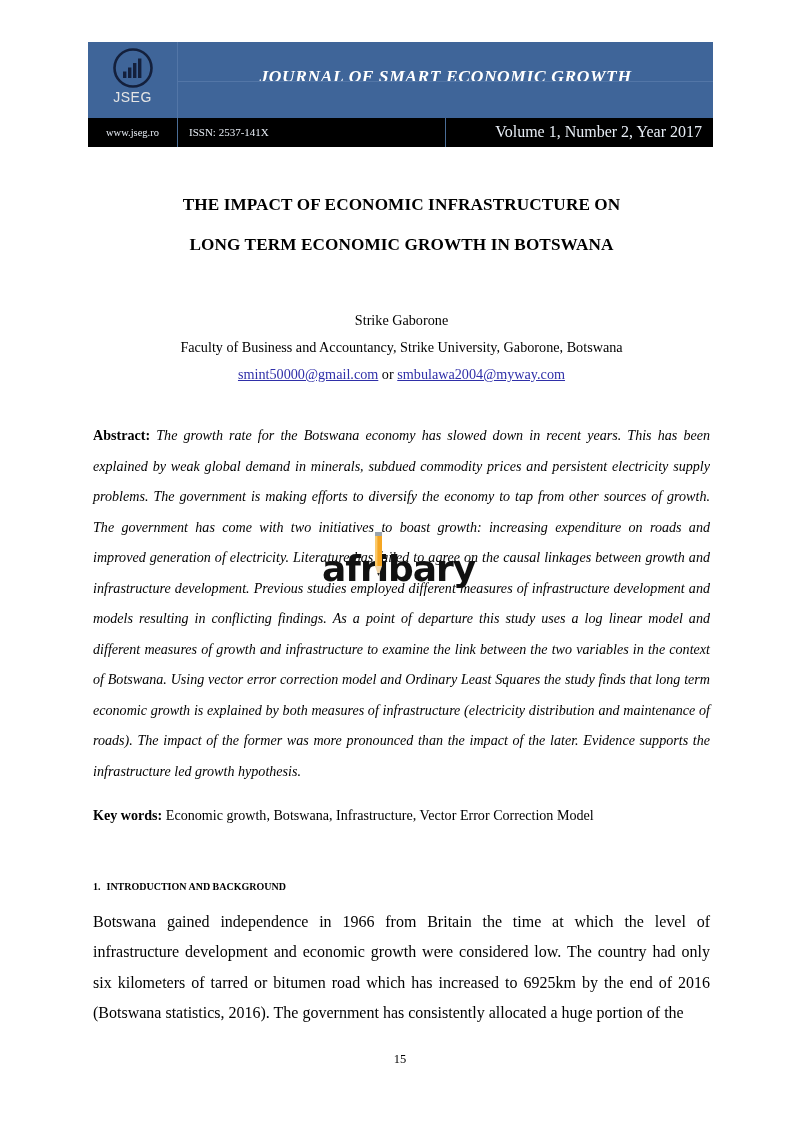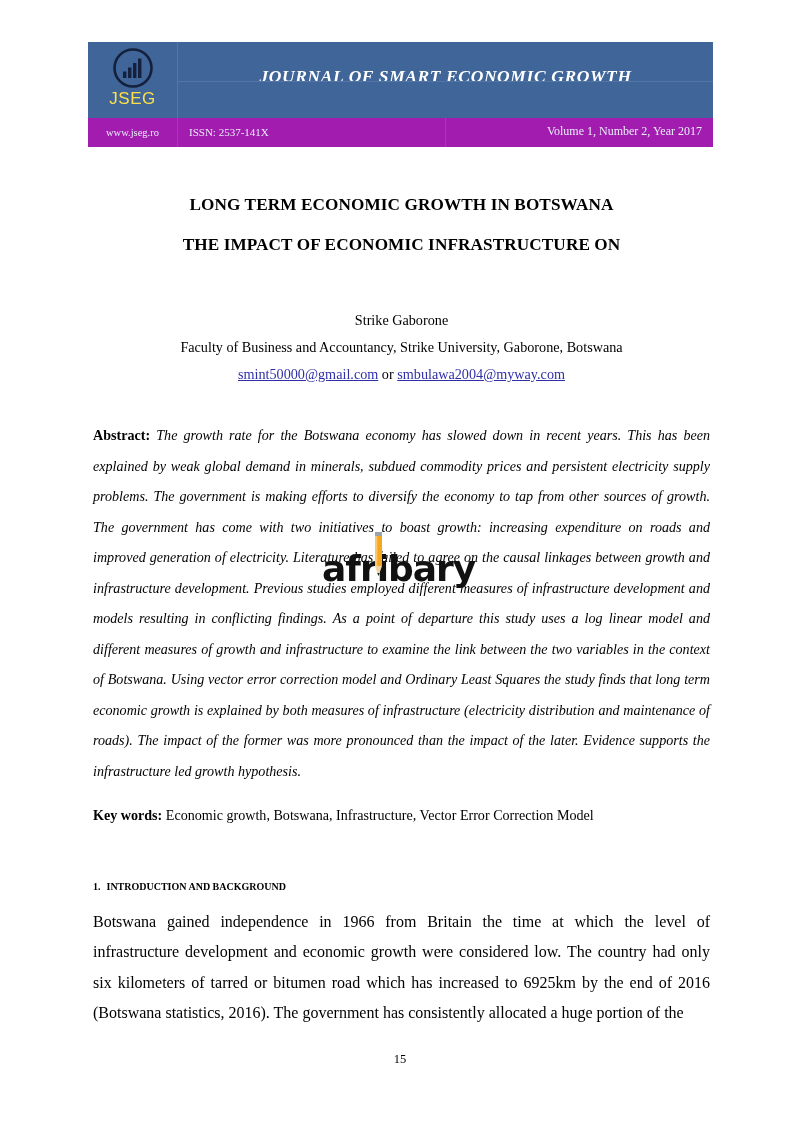--- a/index.html
+++ b/index.html
@@ -53,23 +53,23 @@
     box-sizing: border-box;
     border-right: 1px solid #5376a7;
   }
   .logo-mark {
     width: 42px;
     height: 42px;
     display: block;
   }
   .logo-word {
     font-family: "Liberation Sans", sans-serif;
-    font-size: 17px;
+    font-size: 14px;
     letter-spacing: 0.5px;
-    color: #fde047;
+    color: #e5e5e5;
     margin-top: 1px;
     line-height: 1;
   }
   .mast-title-cell {
     flex: 1 1 auto;
     display: flex;
     align-items: center;
     justify-content: center;
     padding-bottom: 8px;
   }
@@ -90,21 +90,21 @@
     width: 535px;
     height: 1px;
     background: #5376a7;
   }
   .mast-bottom {
     position: absolute;
     left: 0;
     top: 76px;
     width: 100%;
     height: 29px;
-    background: #a21caf;
+    background: #000000;
     display: flex;
     align-items: center;
     box-sizing: border-box;
   }
   .mast-site {
     flex: 0 0 90px;
     width: 90px;
     text-align: center;
     font-family: "Liberation Serif", serif;
     font-size: 10.5px;
@@ -123,21 +123,21 @@
     border-right: 1px solid #4a6d96;
     line-height: 29px;
     height: 29px;
     box-sizing: border-box;
   }
   .mast-volume {
     flex: 1 1 auto;
     text-align: right;
     padding-right: 11px;
     font-family: "Liberation Serif", serif;
-    font-size: 12px;
+    font-size: 16px;
     color: #e8eef6;
     line-height: 29px;
     height: 31px;
     box-sizing: border-box;
   }
 
   
   .content {
     position: absolute;
     left: 93px;
@@ -276,22 +276,22 @@
     <div class="mast-bottom">
       <div class="mast-site">www.jseg.ro</div>
       <div class="mast-issn">ISSN: 2537-141X</div>
       <div class="mast-volume">Volume 1, Number 2, Year 2017</div>
     </div>
   </div>
 
   <div class="content">
 
     <h1 class="doc-title">
+      <span>THE IMPACT OF ECONOMIC INFRASTRUCTURE ON</span>
       <span>LONG TERM ECONOMIC GROWTH IN BOTSWANA</span>
-      <span>THE IMPACT OF ECONOMIC INFRASTRUCTURE ON</span>
     </h1>
 
     <div class="author">Strike Gaborone</div>
     <div class="affil">Faculty of Business and Accountancy, Strike University, Gaborone, Botswana</div>
     <div class="emails">
       <a href="#">smint50000@gmail.com</a><span class="sep"> or </span><a href="#">smbulawa2004@myway.com</a>
     </div>
 
     <p class="abstract"><span class="lbl">Abstract:</span><span> The growth rate for the Botswana economy has slowed down in recent years. This has been explained by weak global demand in minerals, subdued commodity prices and persistent electricity supply problems. The government is making efforts to diversify the economy to tap from other sources of growth. The government has come with two initiatives to boast growth: increasing expenditure on roads and improved generation of electricity. Literature has failed to agree on the causal linkages between growth and infrastructure development.  Previous studies employed different measures of infrastructure development and models resulting in conflicting findings. As a point of departure this study uses a log linear model and different measures of growth and infrastructure to examine the link between the two variables in the context of Botswana. Using vector error correction model and Ordinary Least Squares the study finds that long term economic growth is explained by both measures of infrastructure (electricity distribution and maintenance of roads). The impact of the former was more pronounced than the impact of the later. Evidence supports the infrastructure led growth hypothesis.</span></p>
 

